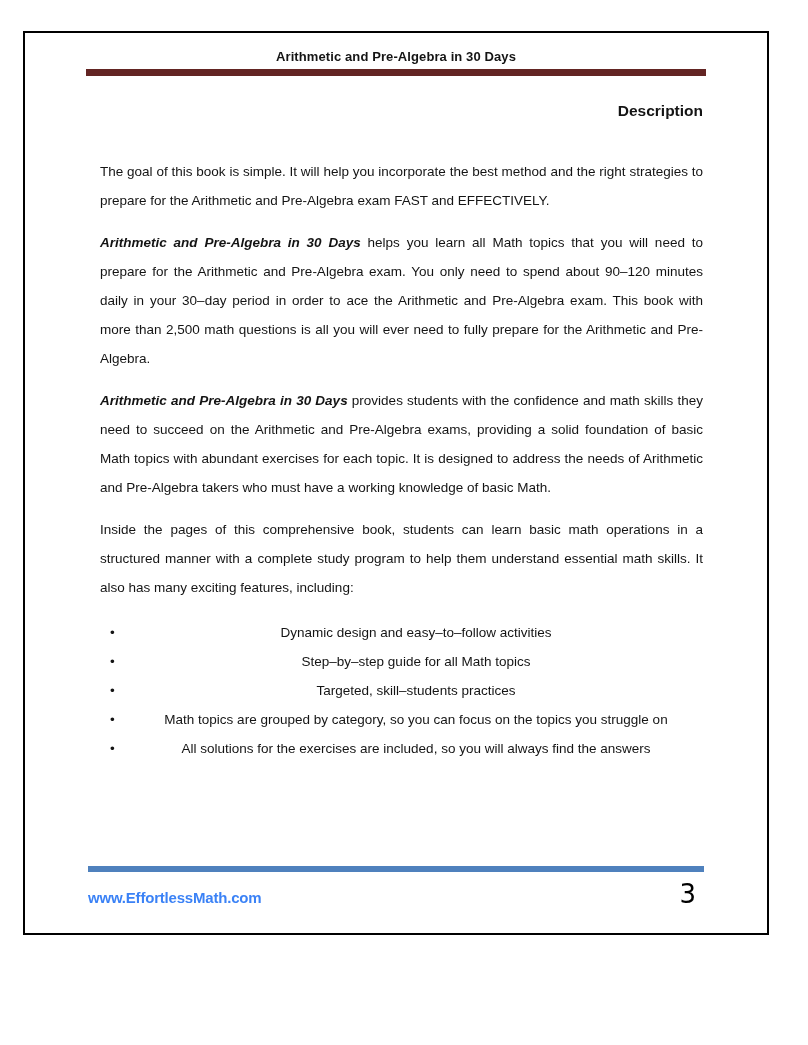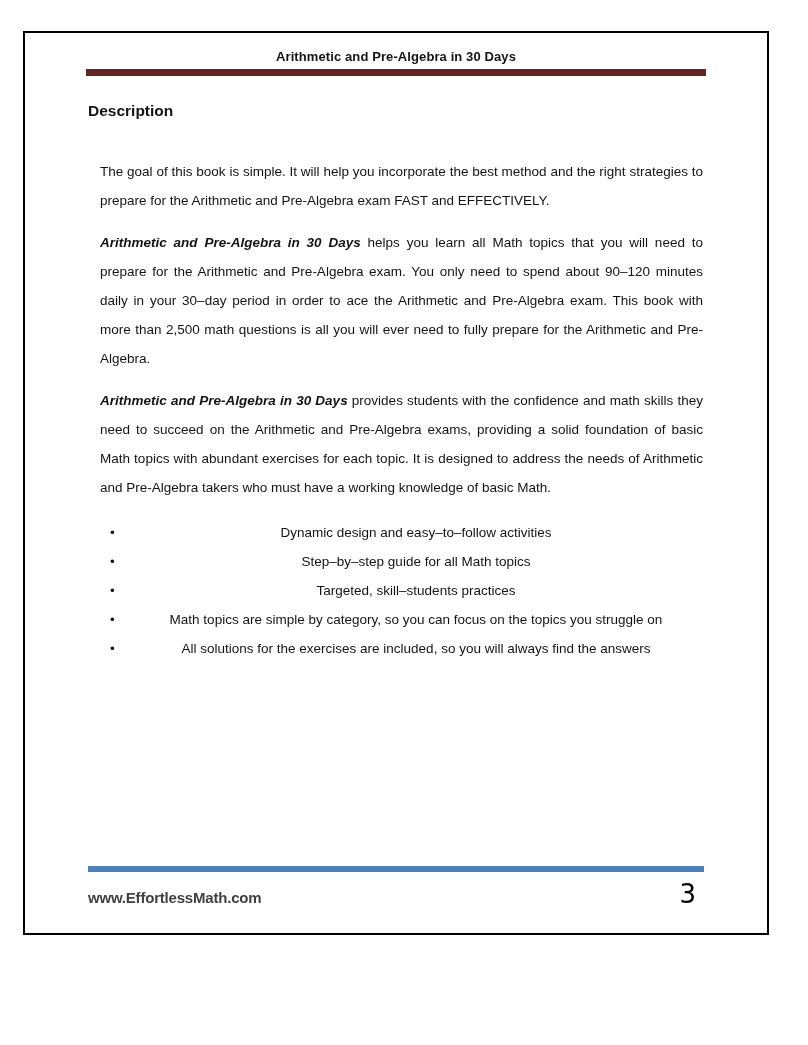--- a/index.html
+++ b/index.html
@@ -30,20 +30,21 @@
     height: 7px;
     background: #632523;
     margin: 3px 61px 0 61px;
   }
   .content { margin: 0 64px 0 63px; }
   .section-title {
     font-size: 15.5px;
     font-weight: bold;
     margin: 25px 0 0 0;
     line-height: 19px;
+    text-align: right;
   }
   .paras p {
     font-size: 13.5px;
     line-height: 29px;
     text-align: justify;
     margin: 0 0 13px 12px;
   }
   .paras p.first { margin-top: 37px; }
   .lead { font-weight: bold; font-style: italic; }
   ul.features {
@@ -76,21 +77,21 @@
     left: 63px; right: 63px;
     bottom: 24px;
     display: flex;
     justify-content: space-between;
     align-items: baseline;
   }
   .website {
     font-weight: bold;
     font-size: 15px;
     letter-spacing: -0.2px;
-    color: #404040;
+    color: #3b82f6;
   }
   .page-number {
     font-size: 26px;
     font-weight: 400;
     padding-right: 8px;
     color: #000000;
     font-family: "DejaVu Sans", sans-serif;
   }
 </style>
 </head>
@@ -103,27 +104,28 @@
   <div class="rule"></div>
 
   <div class="content">
 
     <div class="section-title">Description</div>
 
     <div class="paras" id="paragraphs">
         <p class="first">The goal of this book is simple. It will help you incorporate the best method and the right strategies to prepare for the Arithmetic and Pre-Algebra exam FAST and EFFECTIVELY.</p>
         <p><span class="lead">Arithmetic and Pre-Algebra in 30 Days</span> helps you learn all Math topics that you will need to prepare for the Arithmetic and Pre-Algebra exam. You only need to spend about 90–120 minutes daily in your 30–day period in order to ace the Arithmetic and Pre-Algebra exam. This book with more than 2,500 math questions is all you will ever need to fully prepare for the Arithmetic and Pre-Algebra.</p>
         <p><span class="lead">Arithmetic and Pre-Algebra in 30 Days</span> provides students with the confidence and math skills they need to succeed on the Arithmetic and Pre-Algebra exams, providing a solid foundation of basic Math topics with abundant exercises for each topic. It is designed to address the needs of Arithmetic and Pre-Algebra takers who must have a working knowledge of basic Math.</p>
+        <p>Inside the pages of this comprehensive book, students can learn basic math operations in a structured manner with a complete study program to help them understand essential math skills. It also has many exciting features, including:</p>
       </div>
 
     <ul class="features" id="bullets">
         <li>Dynamic design and easy–to–follow activities</li>
         <li>Step–by–step guide for all Math topics</li>
         <li>Targeted, skill–students practices</li>
-        <li>Math topics are simple by category, so you can focus on the topics you struggle on</li>
+        <li>Math topics are grouped by category, so you can focus on the topics you struggle on</li>
         <li>All solutions for the exercises are included, so you will always find the answers</li>
       </ul>
 
   </div>
 
   <div class="footer-line"></div>
 
   <div class="footer">
     <span class="website">www.EffortlessMath.com</span>
     <span class="page-number">3</span>

